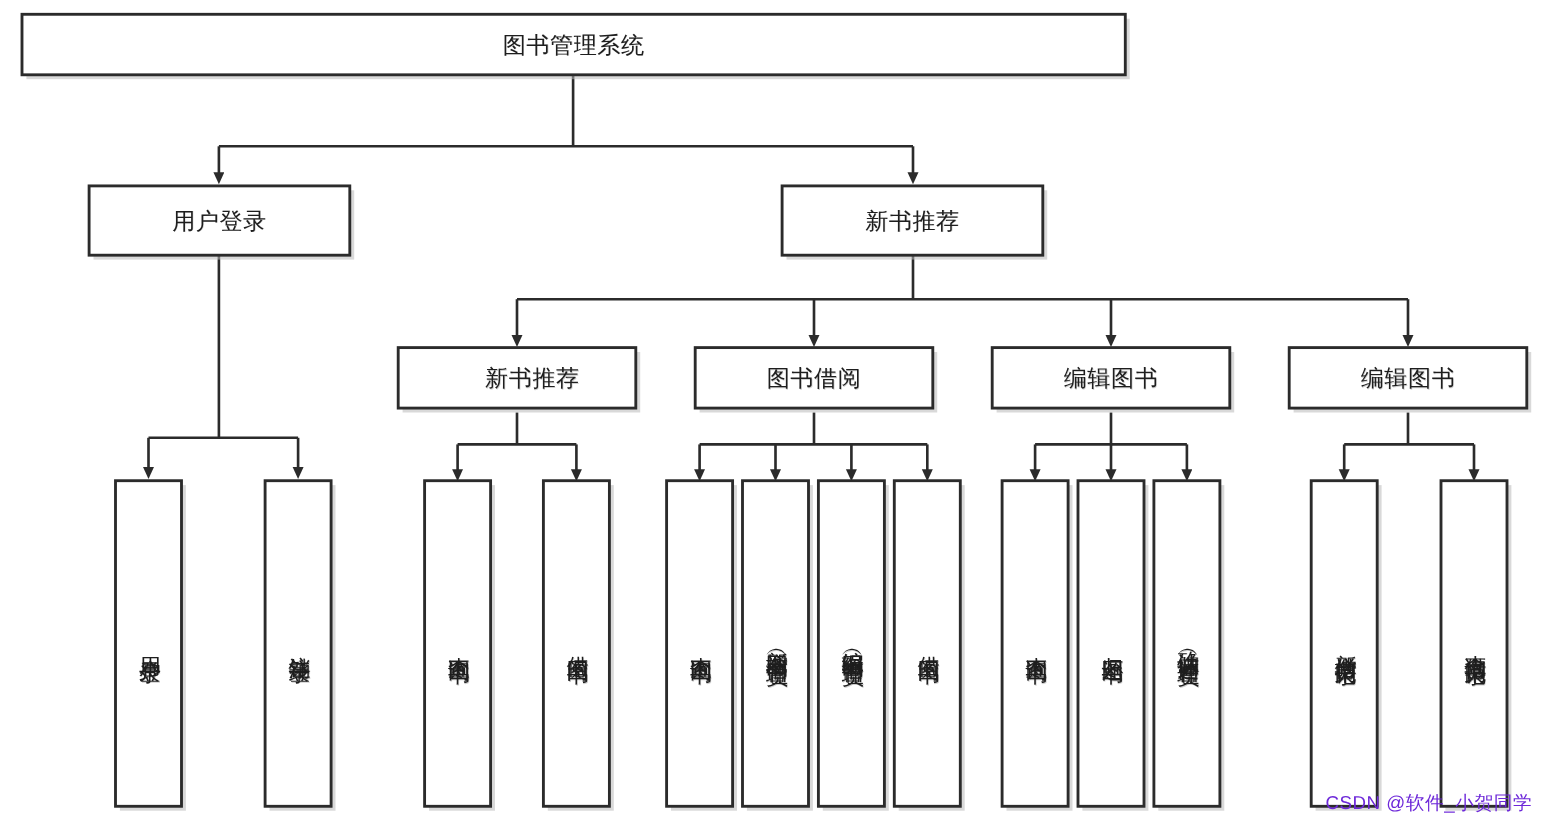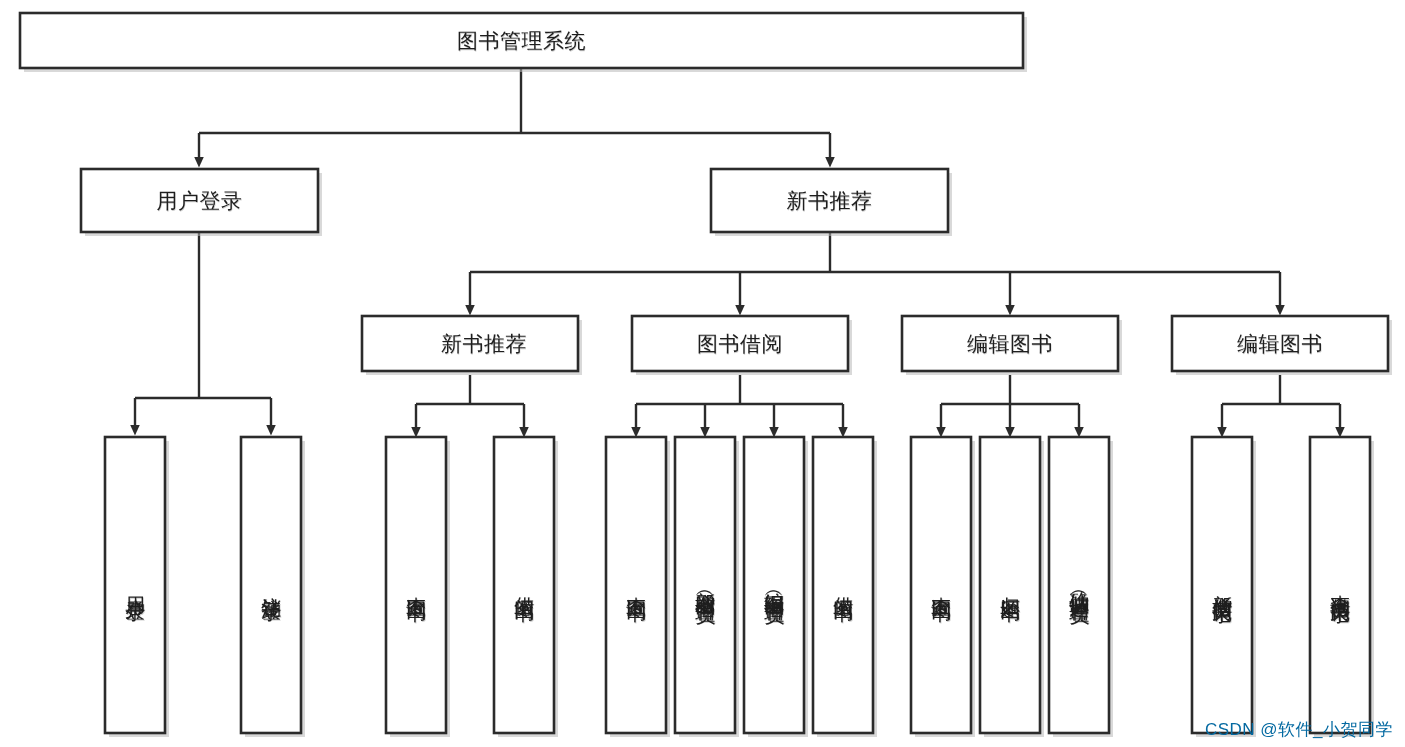--- a/index.html
+++ b/index.html
@@ -69,21 +69,21 @@
     color: #1e1e1e;
     letter-spacing: 2px;
     text-shadow: 0.6px 0.6px 0 rgba(120,120,120,0.35);
     pointer-events: none;
   }
   .watermark {
     position: absolute;
     right: 12px;
     bottom: 6px;
     font-size: 17px;
-    color: #0369a1;
+    color: #6d28d9;
     letter-spacing: 0.5px;
     white-space: nowrap;
     pointer-events: none;
   }
 </style>
 </head>
 <body>
 
 <div id="diagram-root">
 

